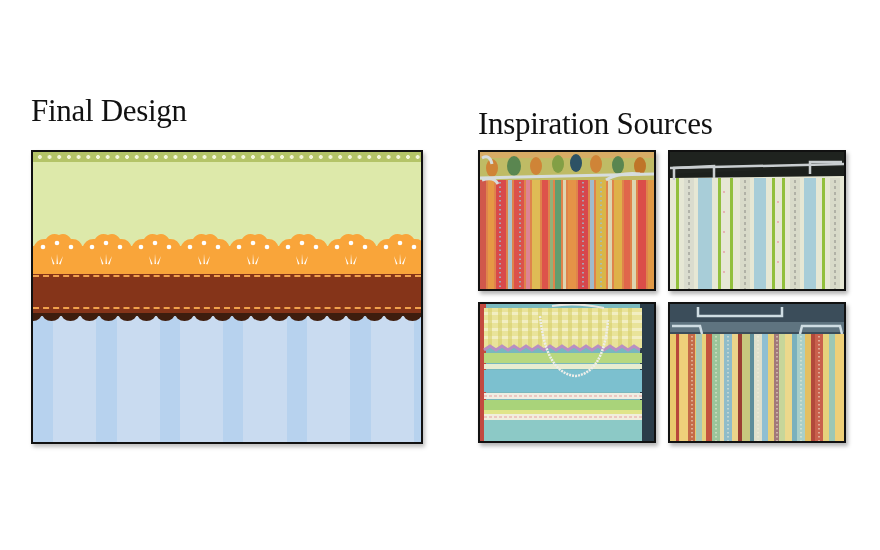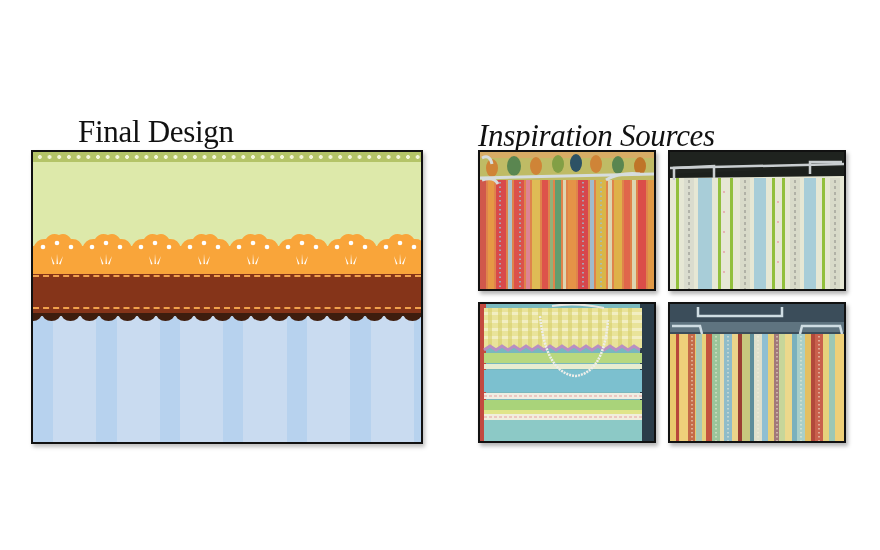--- a/index.html
+++ b/index.html
@@ -1,19 +1,19 @@
 <!DOCTYPE html>
 <html><head>
 <meta charset="utf-8">
 <style>
   html, body { margin: 0; padding: 0; background: #ffffff; }
   body { width: 880px; height: 550px; position: relative; overflow: hidden; font-family: "Liberation Serif", "DejaVu Serif", serif; }
   .heading { position: absolute; font-size: 31px; color: #111; letter-spacing: -0.3px; margin: 0; font-weight: normal; line-height: 1; }
-  #final-title { left: 31px; top: 116px; margin-left: 47px; }
-  #insp-title { left: 478px; top: 120px; font-style: italic; }
+  #final-title { left: 31px; top: 95px; }
+  #insp-title { left: 478px; top: 108px; }
 
   .design { position: absolute; left: 31px; top: 150px; width: 388px; height: 290px; border: 2px solid #111; box-shadow: 2px 3px 4px rgba(0,0,0,0.25); overflow: hidden; background: #dde9aa; }
   .dots-strip { position: absolute; left: 0; top: 0; width: 100%; height: 10px; background: #b4c468;
     background-image: radial-gradient(circle, #f3f6d9 1.7px, transparent 2.2px);
     background-size: 9.7px 10px; background-position: 2px 0; }
   .green-band { position: absolute; left: 0; top: 10px; width: 100%; height: 75px; background: #dde9aa; }
   .orange-band { position: absolute; left: 0; top: 94px; width: 100%; height: 26px; background: #f9a53a; }
   .scallops-top { position: absolute; left: 0; top: 82px; width: 100%; height: 40px; }
   .brown-band { position: absolute; left: 0; top: 118px; width: 100%; height: 46px; background: #853419; }
   .dash { position: absolute; left: 0; width: 100%; height: 0; border-top: 2px dashed #f1a14c; }

